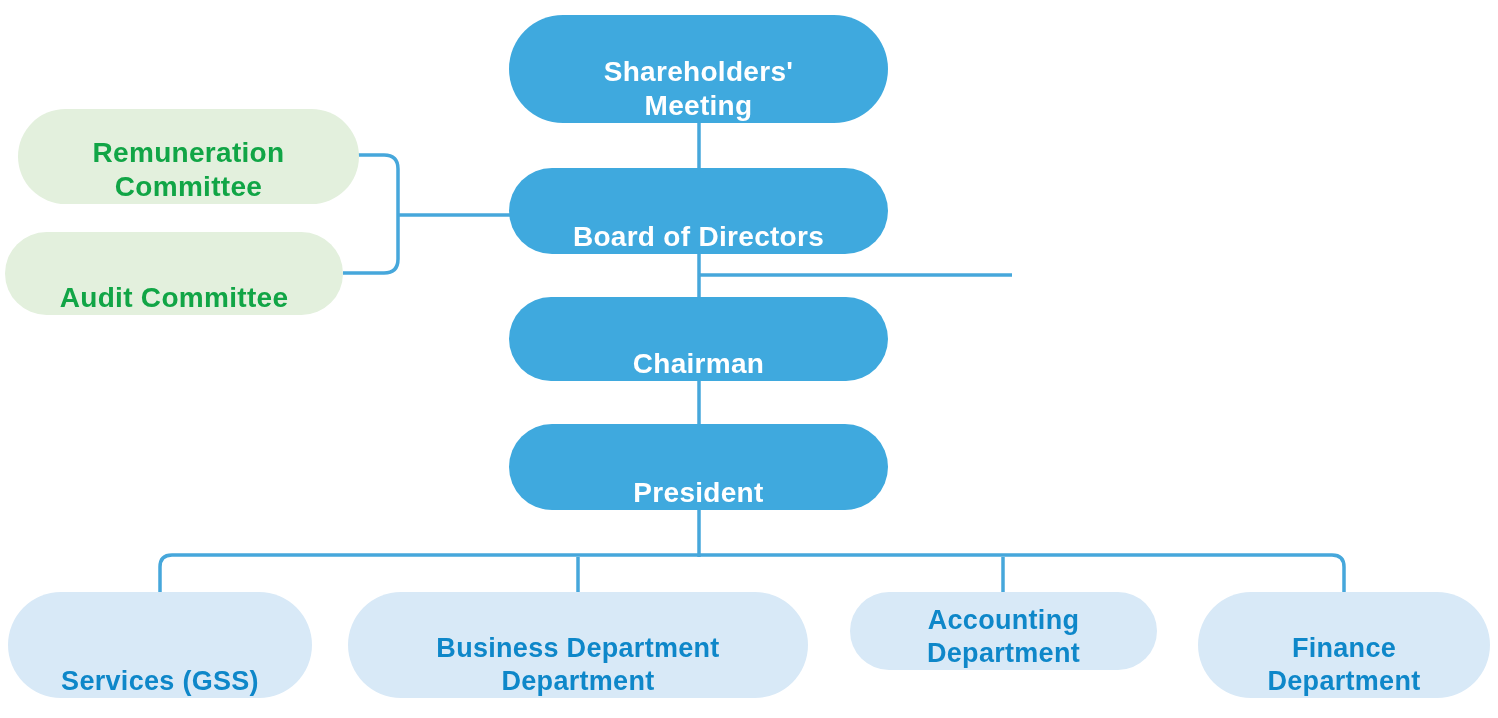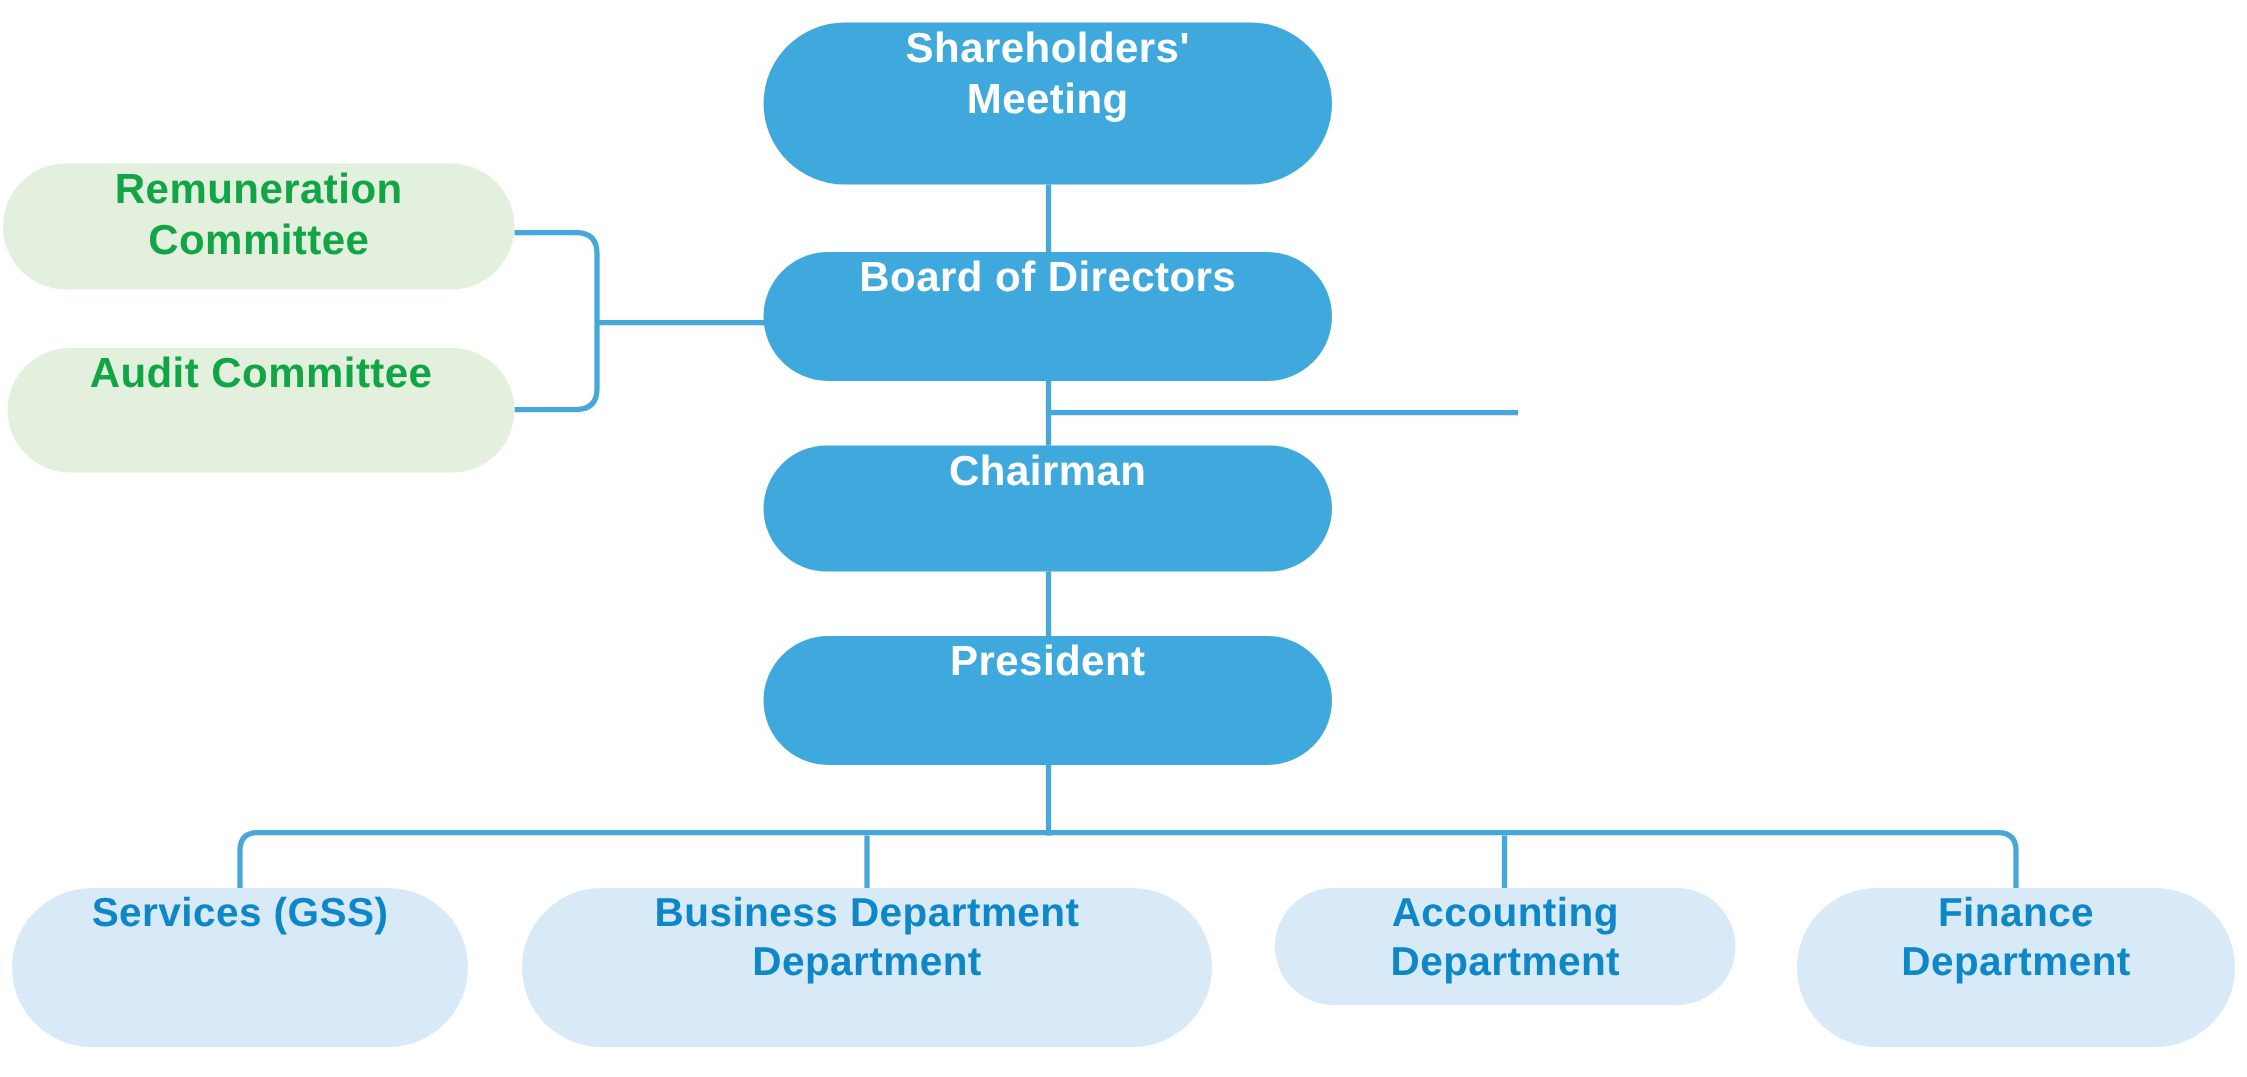--- a/index.html
+++ b/index.html
@@ -37,21 +37,21 @@
     stroke: var(--connector);
     stroke-width: 3.5;
   }
 
   .node {
     position: absolute;
     border-radius: 999px;
     display: flex;
     flex-direction: column;
     align-items: center;
-    justify-content: flex-start;
+    justify-content: flex-end;
     text-align: center;
     font-weight: 700;
     letter-spacing: 0.3px;
   }
   .node span { display: block; }
 
   .node.blue {
     background: var(--blue-node-bg);
     color: var(--blue-node-text);
     font-size: 28px;
@@ -73,21 +73,21 @@
     background: var(--lightblue-node-bg);
     color: var(--lightblue-node-text);
     font-size: 27px;
     line-height: 33px;
   }
 
   .n-shareholders    { left: 509px;  top: 15px;  width: 379px; height: 108px; }
   .n-board           { left: 509px;  top: 168px; width: 379px; height: 86px;  }
   .n-chairman        { left: 509px;  top: 297px; width: 379px; height: 84px;  }
   .n-president       { left: 509px;  top: 424px; width: 379px; height: 86px;  }
-  .n-remuneration    { left: 2px;    top: 109px; width: 341px; height: 84px;  }
+  .n-remuneration    { left: 18px;    top: 109px; width: 341px; height: 95px;  }
   .n-audit-committee { left: 5px;    top: 232px; width: 338px; height: 83px;  }
   .n-audit-office    { left: 1012px; top: 228px; width: 315px; height: 86px;  }
   .n-gss             { left: 8px;    top: 592px; width: 304px; height: 106px; }
   .n-bizdev          { left: 348px;  top: 592px; width: 460px; height: 106px; }
   .n-accounting      { left: 850px;  top: 592px; width: 307px; height: 78px; }
   .n-finance         { left: 1198px; top: 592px; width: 292px; height: 106px; }
 </style>
 </head>
 <body>
 

